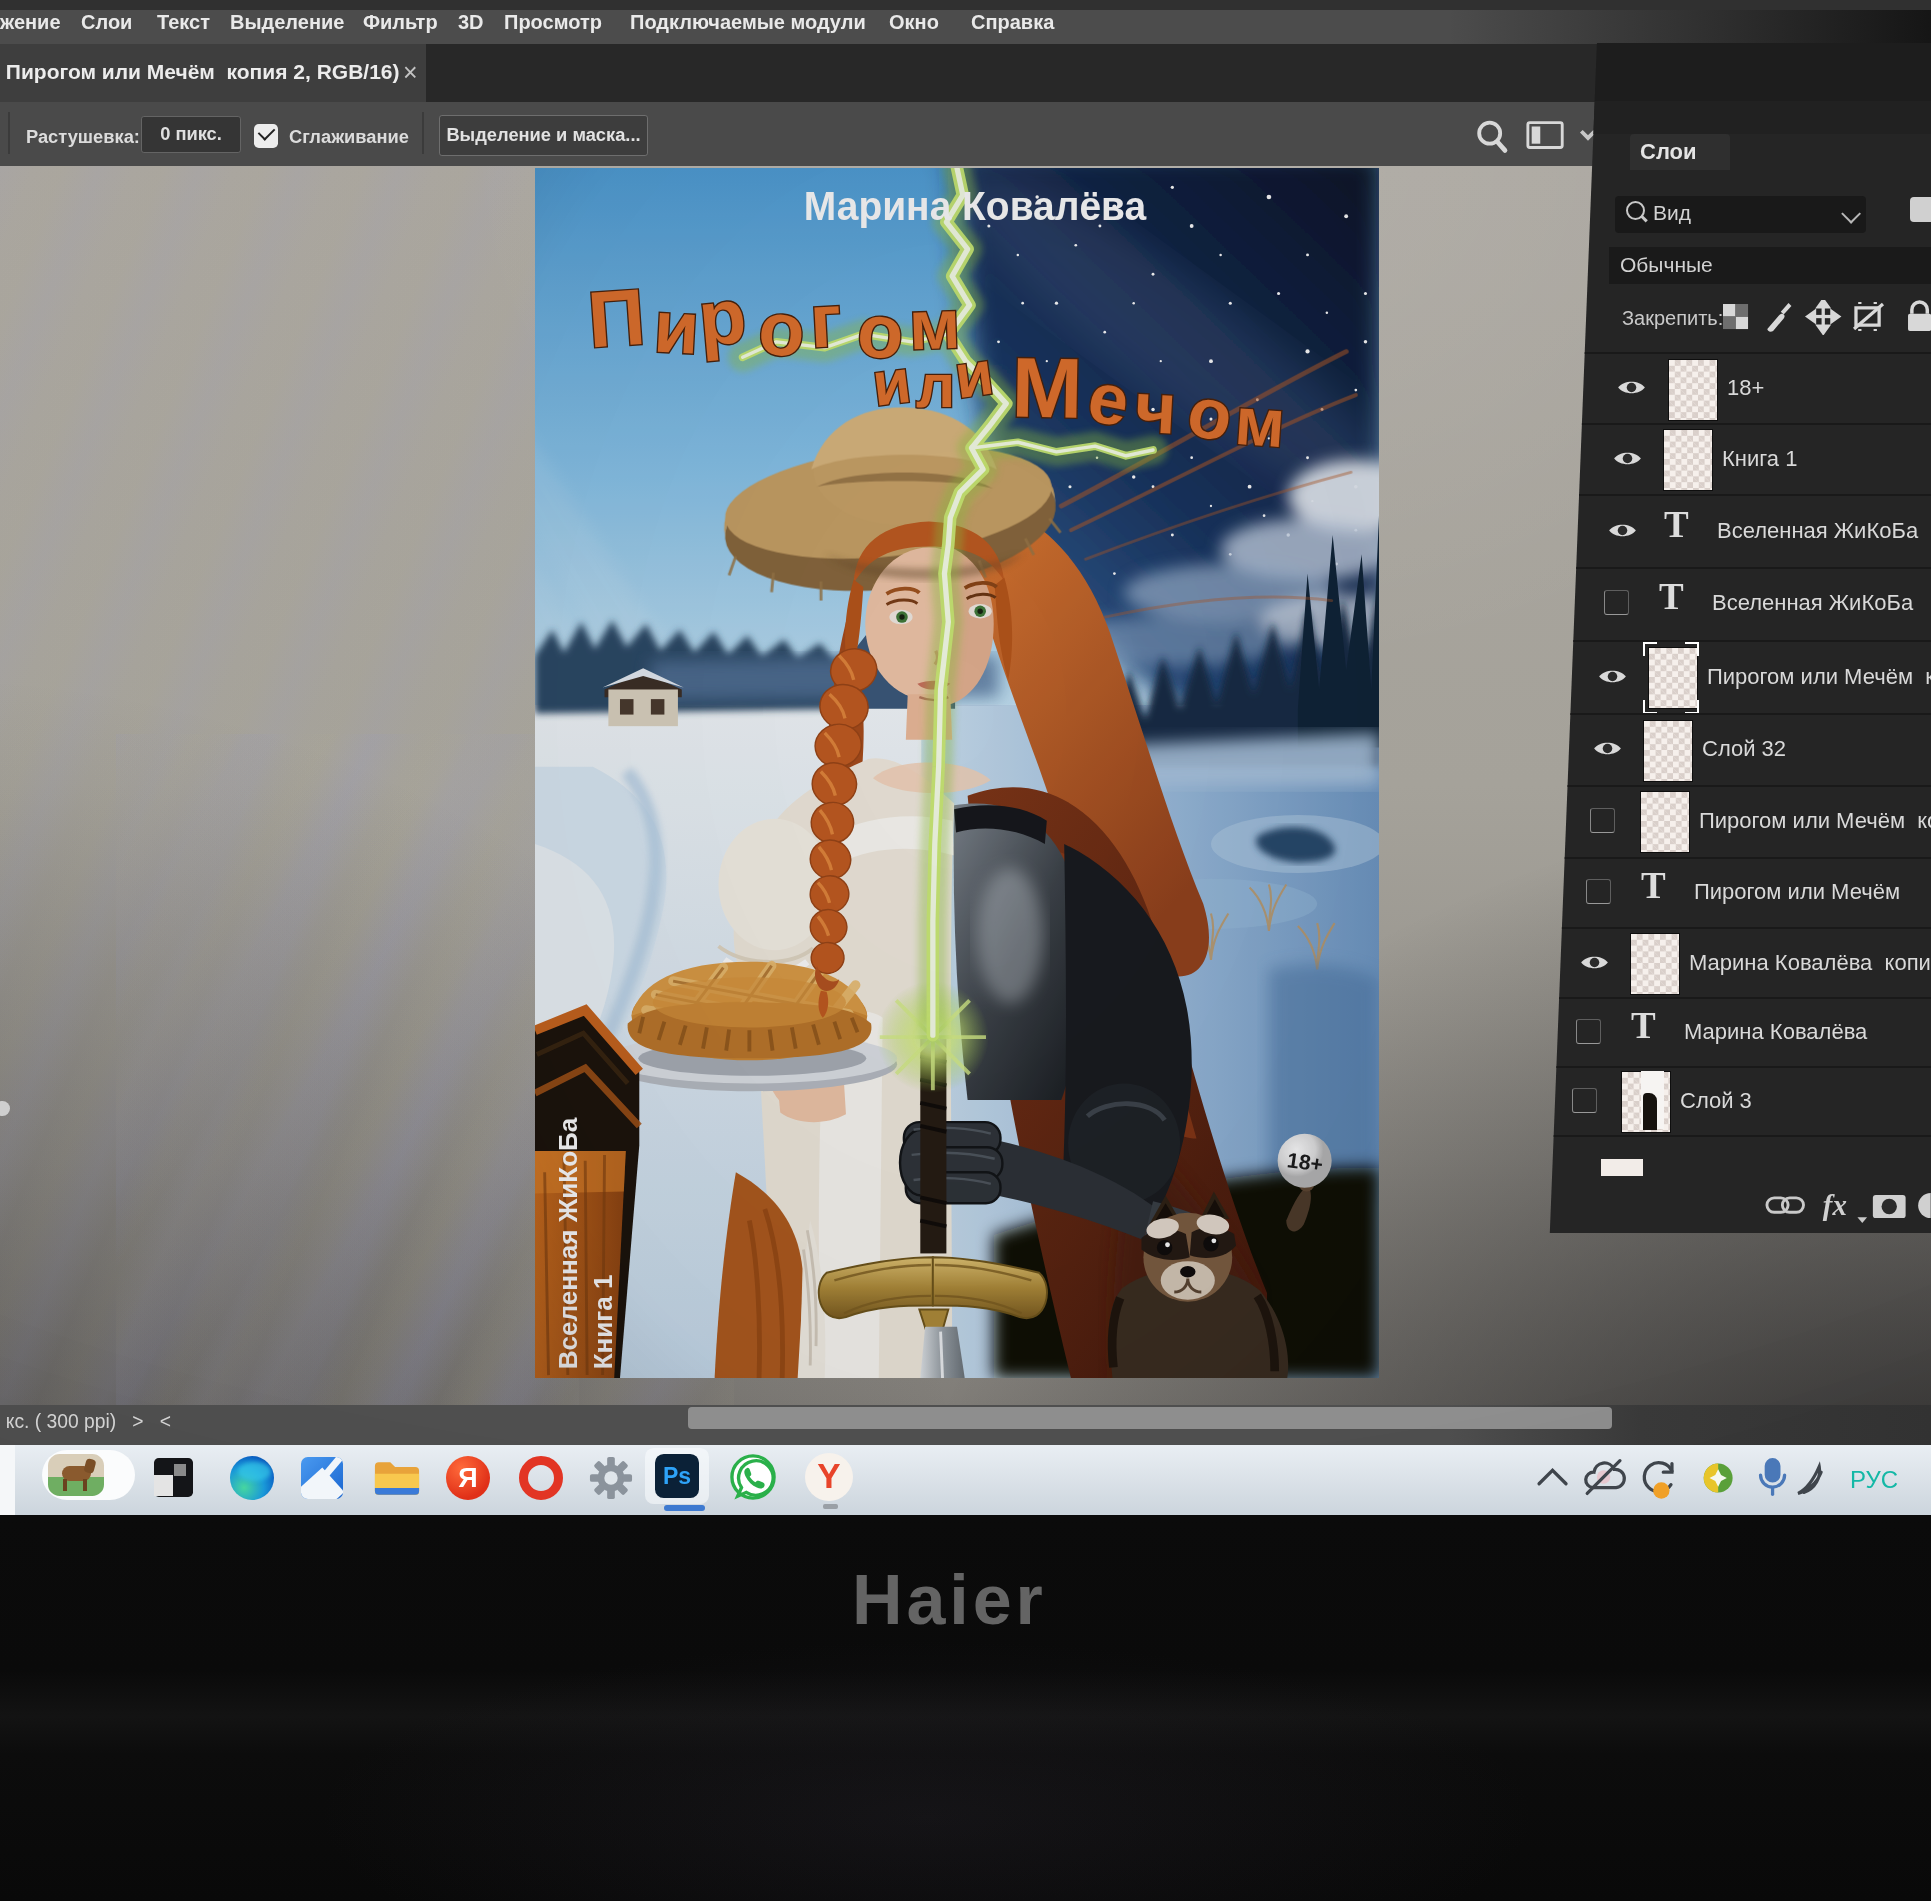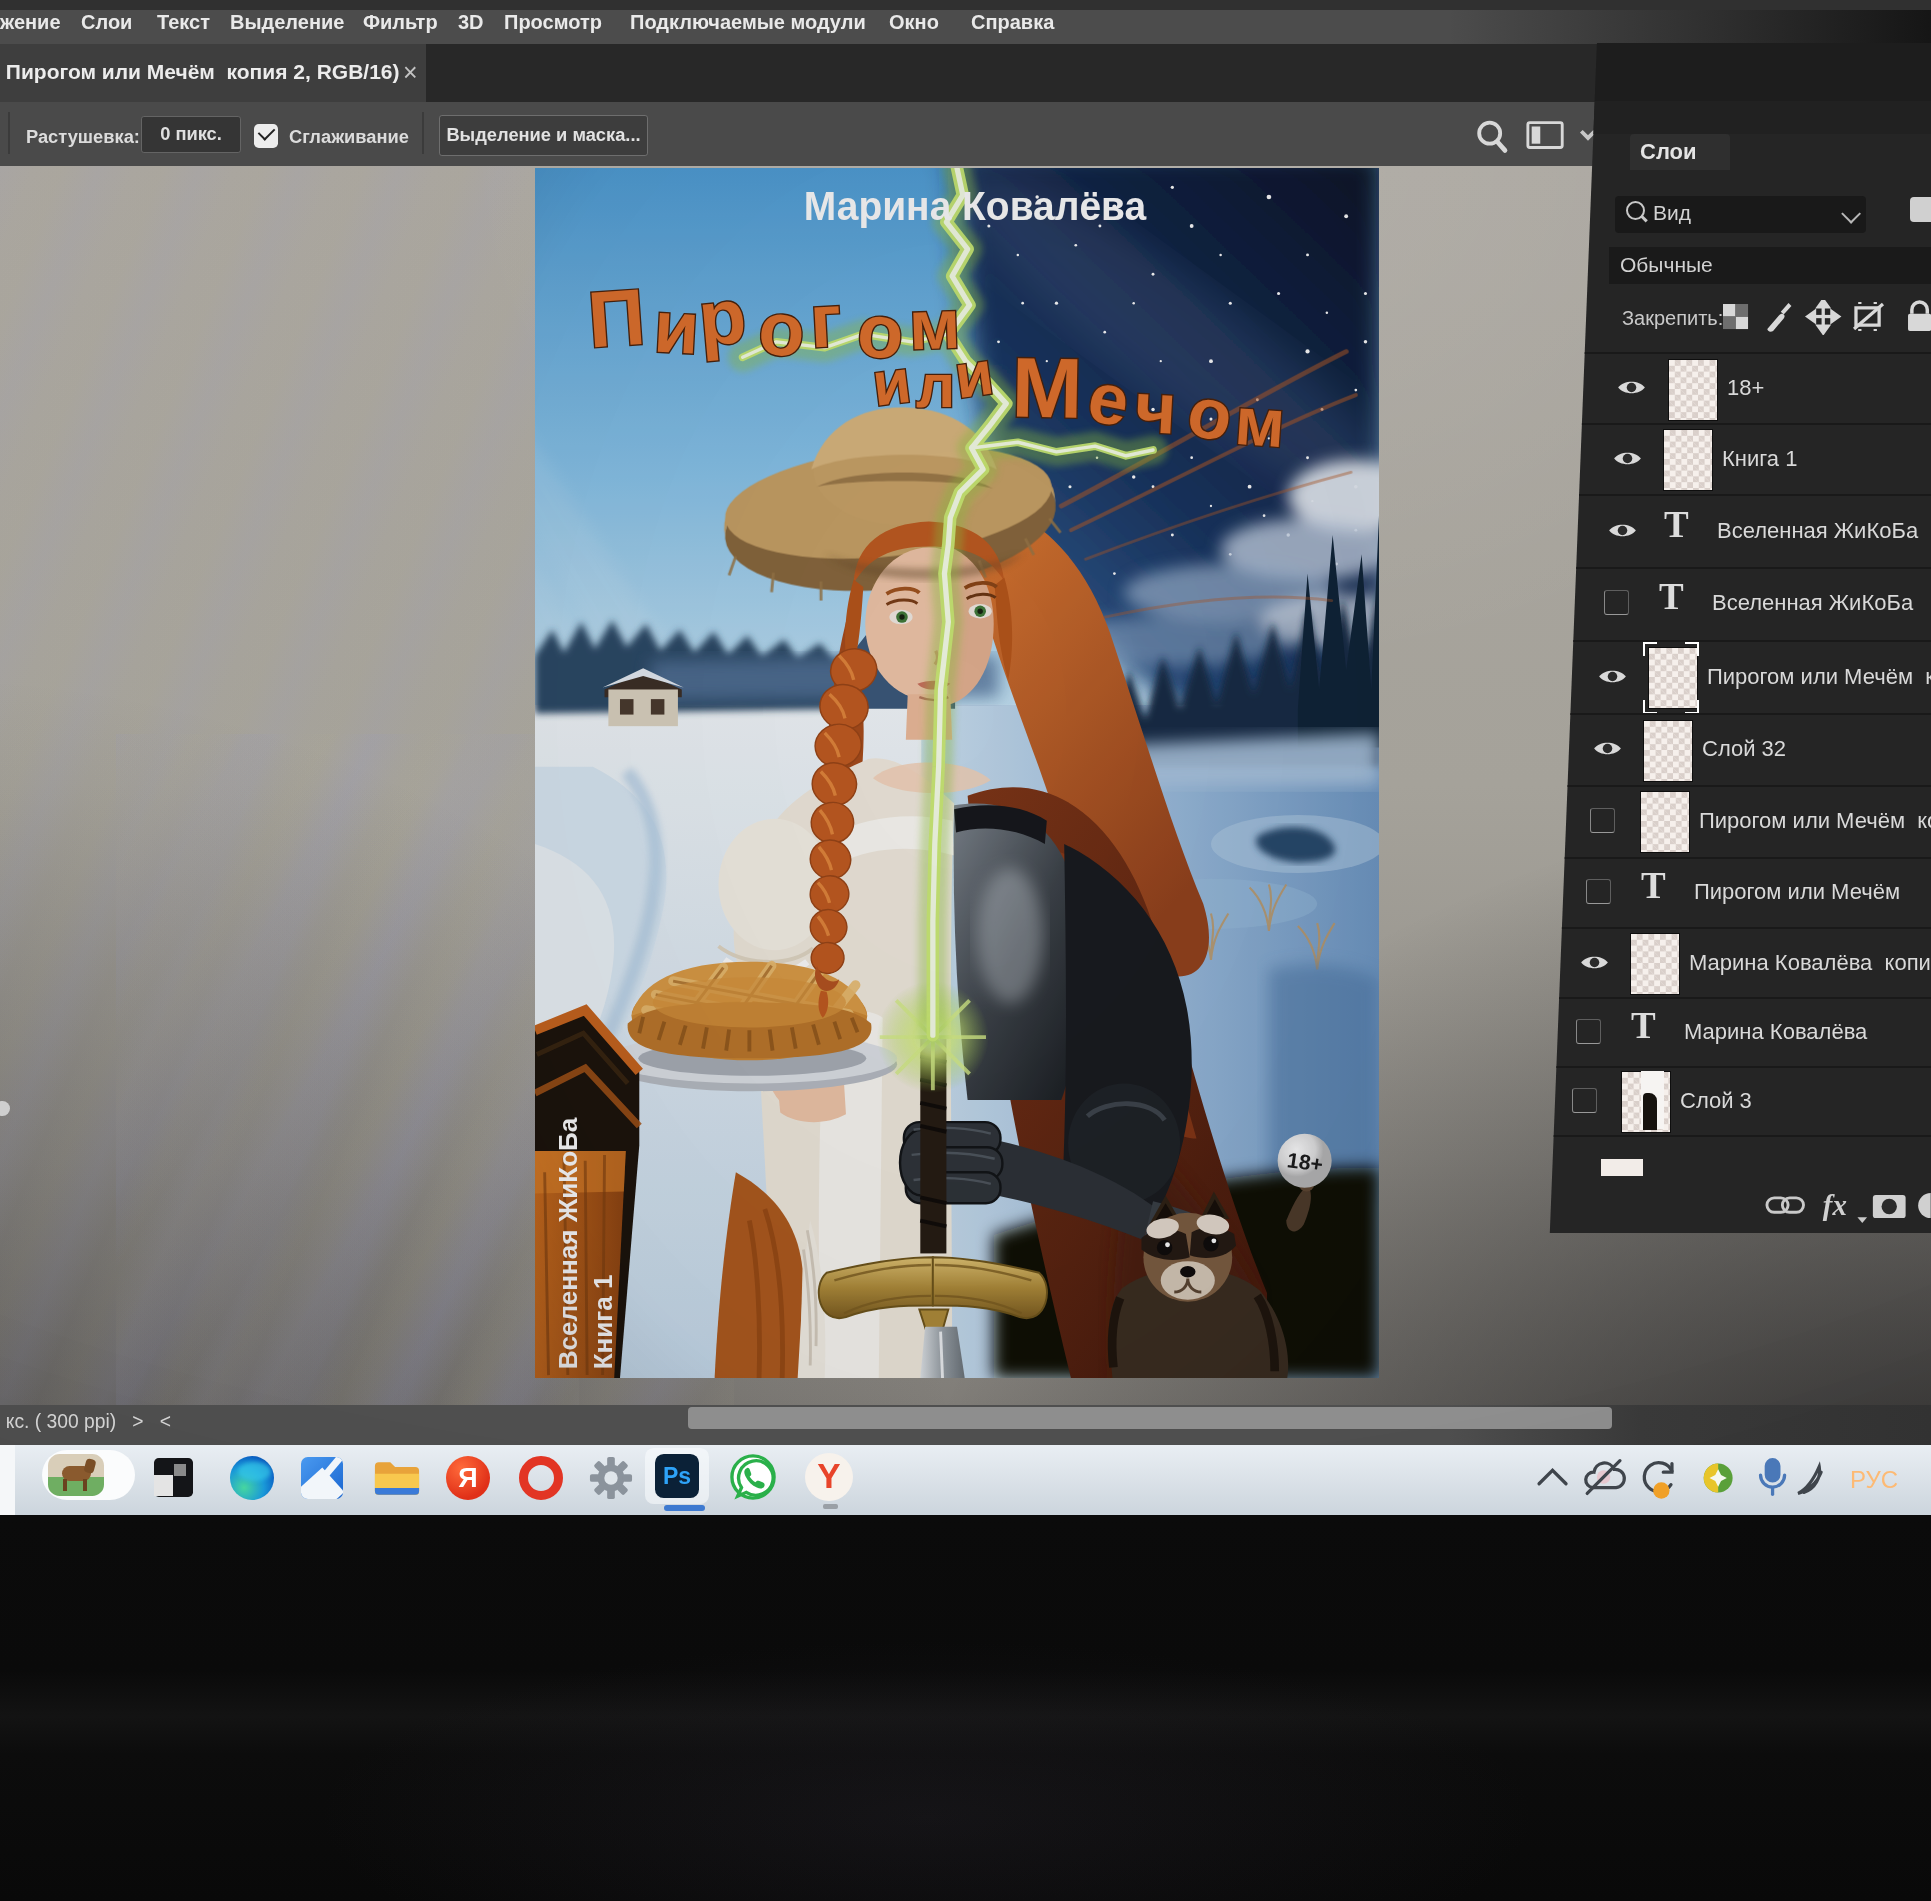--- a/index.html
+++ b/index.html
@@ -37,21 +37,21 @@
     background:repeating-linear-gradient(120deg, rgba(145,150,212,0.20) 0px, rgba(145,150,212,0) 41px, rgba(178,172,138,0.12) 71px, rgba(145,150,212,0.20) 114px);}
   #dotleft{left:-5.8px;top:1101px;width:15.4px;height:15.4px;border-radius:50%;background:#cfcfcf;}
   
   #statusstrip{left:0;top:1405px;width:1931px;height:41px;background:linear-gradient(90deg,#4f4f4f 0,#4f4f4f 1448px,#3a3a3a 1641px,#343434 1931px);}
   #statustext{left:5.8px;top:1411px;color:#d6d6d6;font-size:19.3px;}
   #scrollthumb{left:688px;top:1407px;width:924px;height:22px;background:#8e8e8e;border-radius:3.9px;}
   
   #taskbar{left:0;top:1445px;width:1931px;height:70px;background:linear-gradient(180deg,#e9eef3,#ccd5dd);}
   #tbwhite{left:0;top:1445px;width:15.4px;height:70px;background:#f5f7f9;}
   .ticon{position:absolute;top:1454px;}
-  #rustext{left:1850px;top:1466px;color:#fdba74;font-size:24px;}
+  #rustext{left:1850px;top:1466px;color:#14b8a6;font-size:24px;}
   #screenvig{left:0;top:0;width:1931px;height:1445px;pointer-events:none;
     background:radial-gradient(140% 105% at 48% 36%, rgba(0,0,0,0) 62%, rgba(0,0,0,0.13) 100%);}
   
   #bezel{left:0;top:1516px;width:1931px;height:385px;
     background:
       radial-gradient(869px 251px at 48% 78%, rgba(60,55,70,0.20), transparent 70%),
       linear-gradient(180deg,#0b0b0b 0%,#0a0a0a 40%,#131313 52%,#0c0c0c 62%,#090909 100%);}
   #haier{left:852px;top:1560px;color:#646464;font-size:70px;font-weight:bold;letter-spacing:3.9px;}
   
   #rpanel{left:1545px;top:43px;width:386px;height:1190px;background:#252525;
@@ -746,14 +746,15 @@
       <rect x="246" y="8" width="13" height="22" rx="6.5" fill="#4a78b8"></rect>
       <path d="M240 24 a12.5 12.5 0 0 0 25 0"></path>
       <line x1="252.5" y1="37" x2="252.5" y2="44"></line>
     </g>
     <g fill="none" stroke="#3f454c" stroke-width="3.2" stroke-linecap="round">
       <path d="M285 42 c12 -4 18 -16 16 -27 c-6 14 -14 24 -22 28 c10 -2 20 -12 24 -22"></path>
     </g>
   </svg>
   <span class="abs" id="rustext">РУС</span>
   <div class="abs" id="bezel"></div>
+  <span class="abs" id="haier">Haier</span>
 </div>
 
 
 </body></html>

